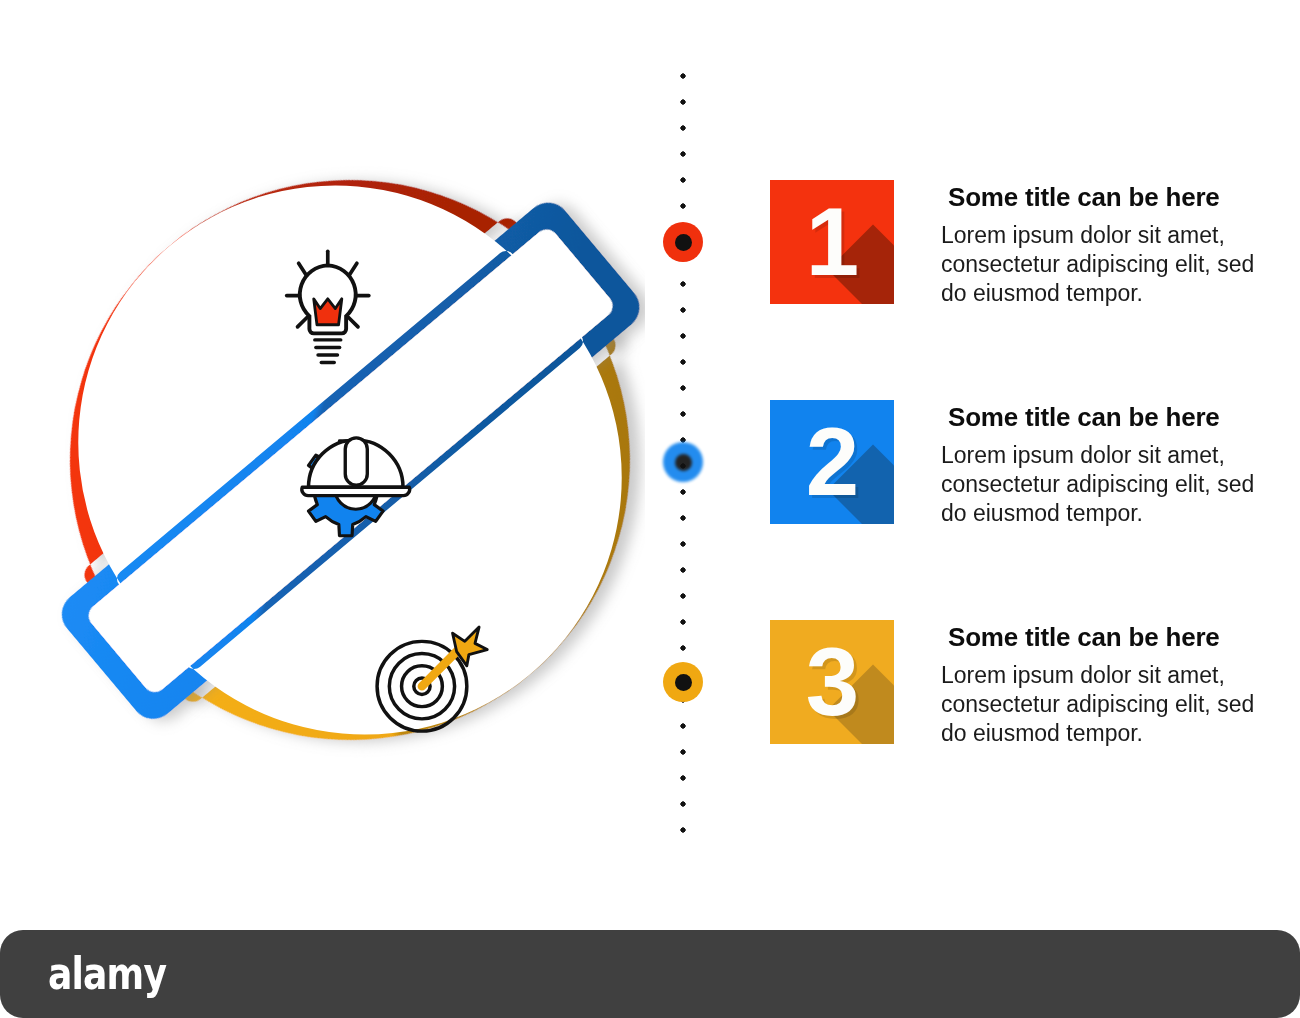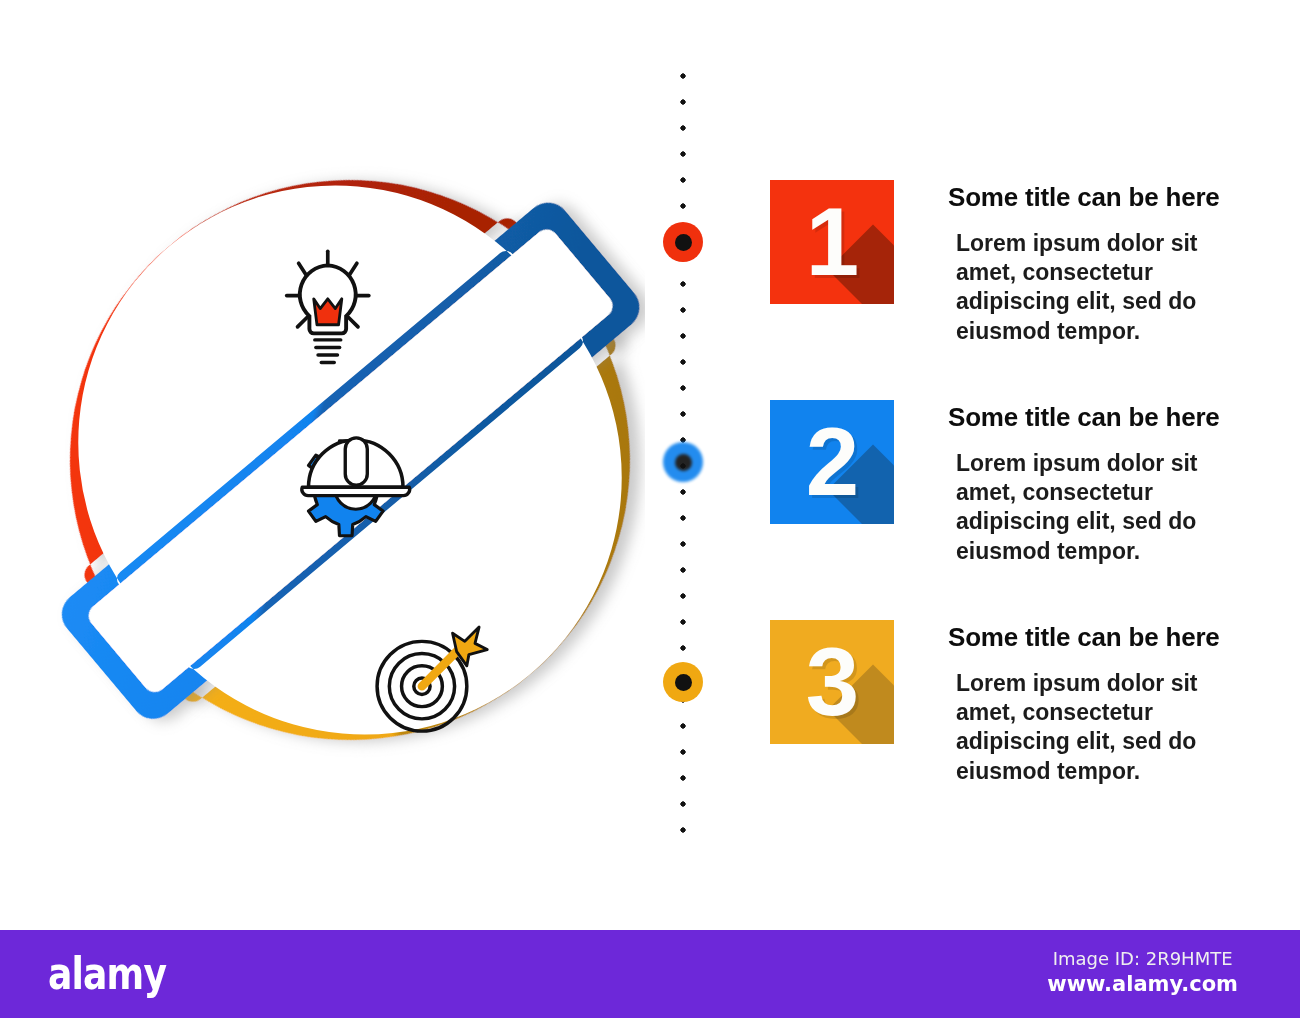--- a/index.html
+++ b/index.html
@@ -85,29 +85,30 @@
     font-weight:700;
     color:#0d0d0d;
     letter-spacing:-.2px;
     margin:0 0 8px 8px;
     white-space:nowrap;
   }
   .step-desc{
     font-size:23px;
     line-height:1.27;
     color:#1b1b1b;
-    margin:16px;
-    font-weight:700;
+    margin:1px;
+    font-weight:400;
   }
 
   
   #footer{
     position:absolute;left:0;top:930px;width:1300px;height:88px;
-    background:#6d28d9;
+    background:#404040;
     color:#ffffff;
+    border-radius:23px;
   }
   #wm-logo{
     position:absolute;left:48px;top:22px;
     font-family:"DejaVu Sans", sans-serif;
     font-weight:700;
     font-size:44px;
     line-height:44px;
     letter-spacing:-1px;
     color:#ffffff;
     transform:scaleX(.82);
@@ -303,17 +304,13 @@
     <div class="step-text">
       <p class="step-title">Some title can be here</p>
       <p class="step-desc">Lorem ipsum dolor sit amet, consectetur adipiscing elit, sed do eiusmod tempor.</p>
     </div>
   </div>
 
 </div>
 
 <div id="footer">
   <div id="wm-logo">alamy</div>
-  <div id="wm-right">
-    <div id="wm-id">Image ID: 2R9HMTE</div>
-    <div id="wm-url">www.alamy.com</div>
-  </div>
 </div>
 
 </body></html>

